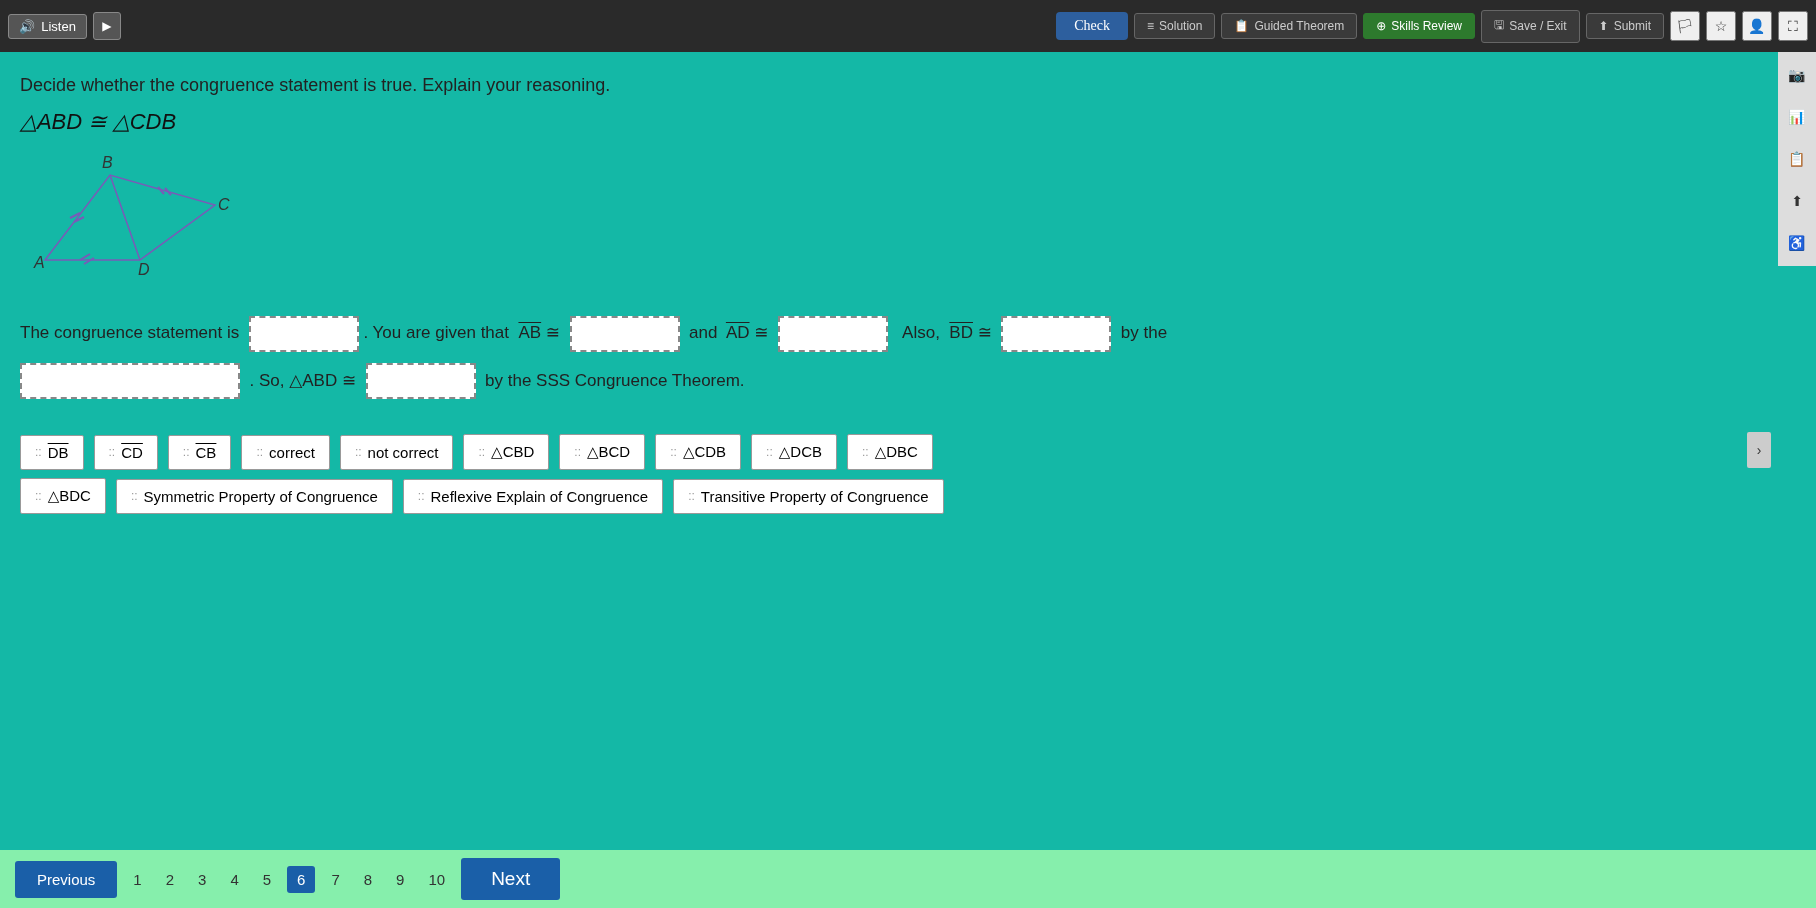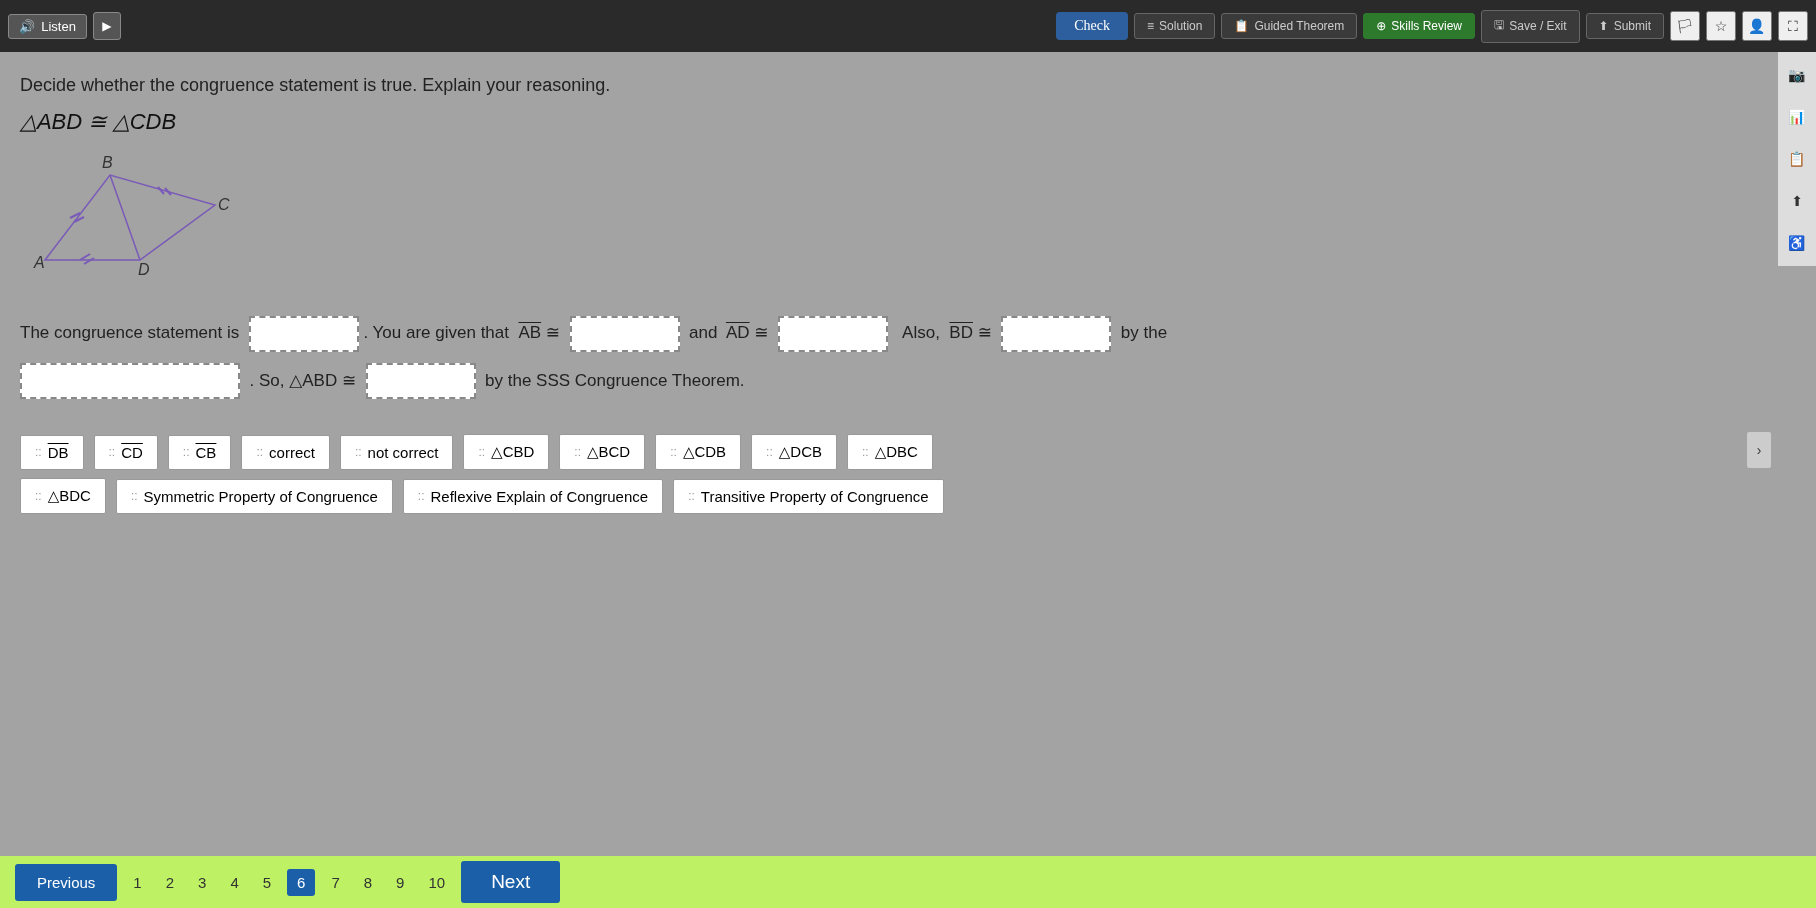--- a/index.html
+++ b/index.html
@@ -96,21 +96,21 @@
       border: none;
       padding: 6px 18px;
       font-size: 14px;
       border-radius: 4px;
       cursor: pointer;
       font-family: Liberation Serif, serif;
     }
 
     
     .main-content {
-      background: #a3a3a3;
+      background: #14b8a6;
       min-height: 810px;
       padding: 20px 30px 20px 20px;
       position: relative;
     }
 
     .question-text {
       font-size: 18px;
       color: #222;
       margin-bottom: 10px;
       line-height: 1.5;
@@ -176,22 +176,22 @@
     .drag-items-row2 {
       margin-top: 8px;
       display: flex;
       flex-wrap: wrap;
       gap: 10px;
       align-items: center;
     }
 
     
     .bottom-nav {
-      background: #bef264;
-      height: 52px;
+      background: #86efac;
+      height: 58px;
       display: flex;
       align-items: center;
       padding: 0 15px;
       gap: 8px;
       position: fixed;
       bottom: 0;
       left: 0;
       right: 0;
     }
     .prev-btn {

